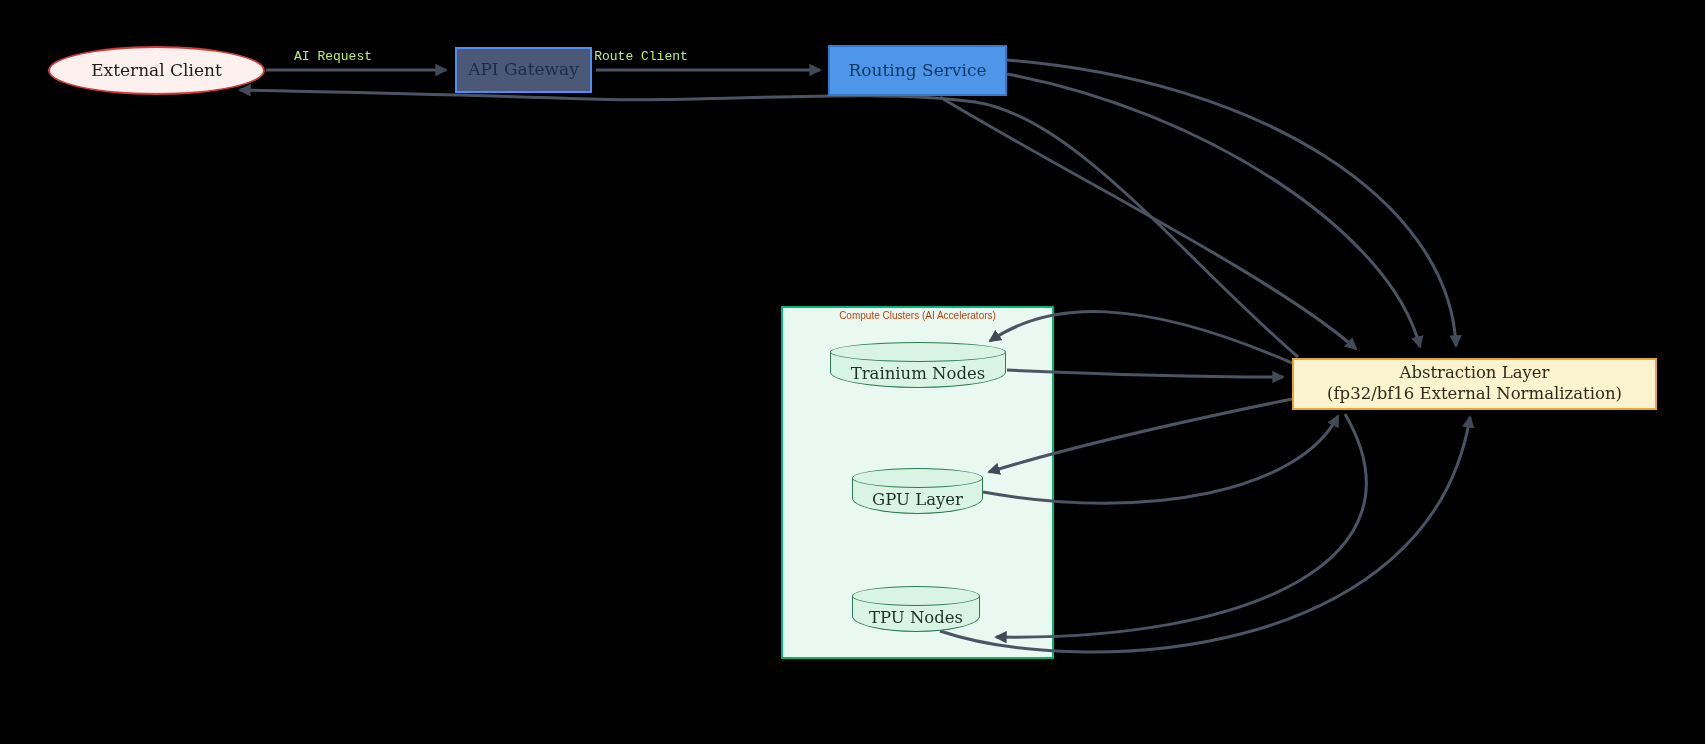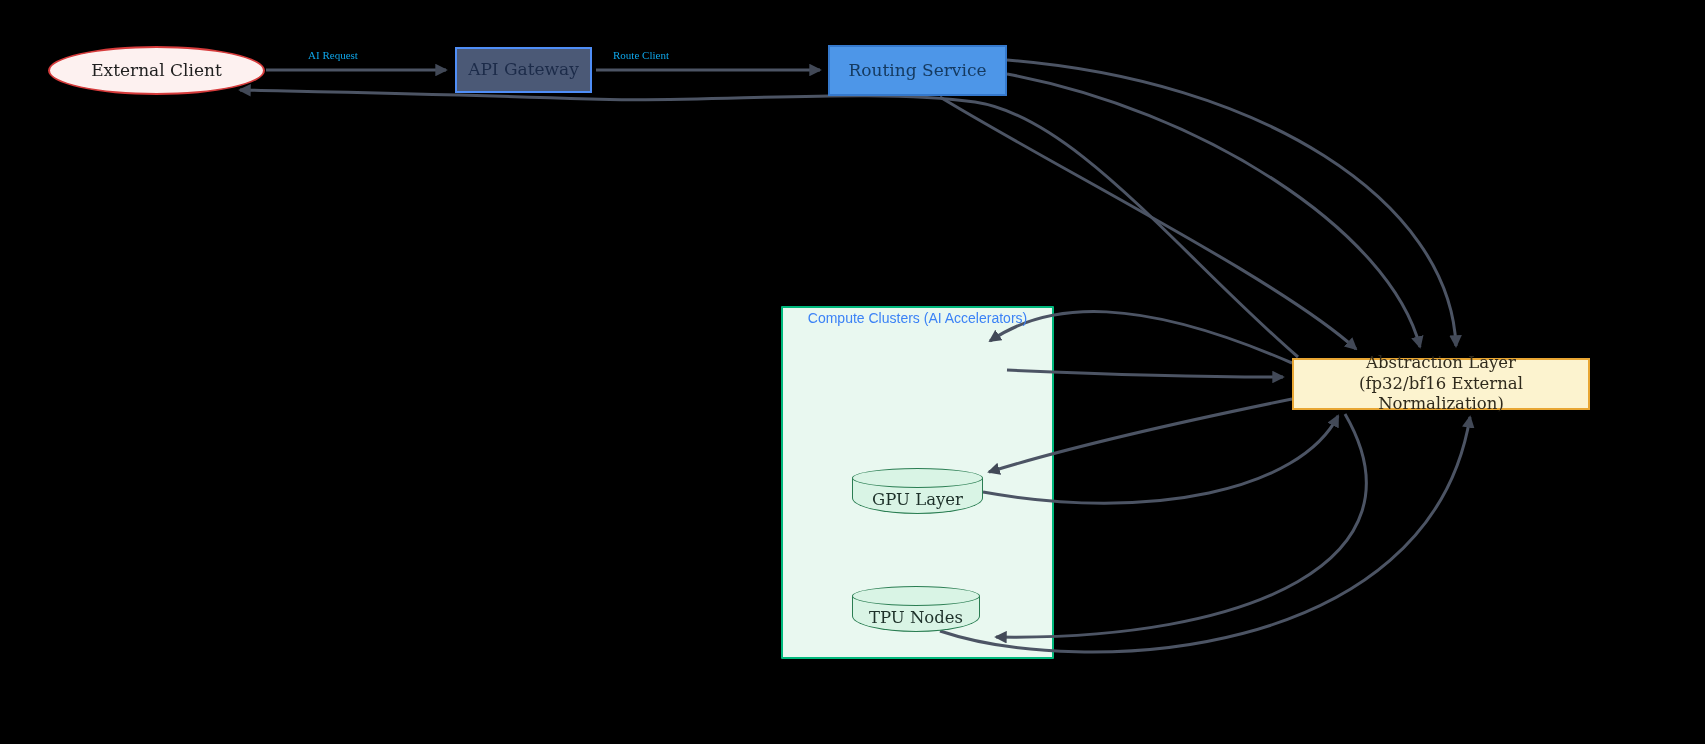--- a/index.html
+++ b/index.html
@@ -7,59 +7,59 @@
     position:relative;width:1705px;height:744px;background:#000;overflow:hidden;
     font-family:"DejaVu Serif", serif;
   }
   .layer-svg{position:absolute;left:0;top:0;z-index:2;pointer-events:none;}
   .cluster{
     position:absolute;left:781px;top:306px;width:273px;height:353px;
     background:#e9f8f0;border:2px solid #00b87c;border-radius:1px;z-index:1;box-sizing:border-box;
   }
   .cluster-title{
     position:absolute;left:781px;top:310px;width:273px;text-align:center;
-    font-family:"Liberation Sans", sans-serif;font-size:14px;color:#3b82f6;z-index:3;
+    font-family:"Liberation Sans", sans-serif;font-size:10px;color:#c2410c;z-index:3;
   }
   .node{
     position:absolute;display:flex;align-items:center;justify-content:center;
     box-sizing:border-box;z-index:3;text-align:center;line-height:1.25;
   }
   .ellipse{
     left:48px;top:46px;width:217px;height:49px;border-radius:50%;
     background:#fdf1f0;border:2px solid #d63b3b;color:#1f1f1f;font-size:17px;
   }
   .gateway{
     left:455px;top:47px;width:137px;height:46px;
     background:#4b5976;border:2px solid #4f8ef7;color:#1c2b49;font-size:17px;
   }
   .routing{
     left:828px;top:45px;width:179px;height:51px;
     background:#4d96e8;border:2px solid #3579cd;color:#153a60;font-size:17px;
   }
   .abstraction{
-    left:1292px;top:358px;width:298px;height:52px;
+    left:1292px;top:358px;width:365px;height:52px;
     background:#fcf3cf;border:2px solid #e8a633;color:#2f2a1c;font-size:16.5px;
     flex-direction:column;
   }
   .cyl{
     position:absolute;background:#d9f4e5;border:1.4px solid #2a7d52;border-top:none;
     border-radius:0 0 50% 50% / 0 0 16px 16px;z-index:3;box-sizing:border-box;
     display:flex;align-items:center;justify-content:center;
     color:#1d3029;font-size:16.5px;padding-top:8px;
   }
   .cyl::before{
     content:'';position:absolute;top:-10px;left:-1.4px;right:-1.4px;height:20px;
     background:#d9f4e5;border:1.4px solid #2a7d52;border-radius:50%;box-sizing:border-box;
   }
   .cyl-trainium{left:830px;top:352px;width:176px;height:36px;}
   .cyl-gpu{left:852px;top:478px;width:131px;height:36px;}
   .cyl-tpu{left:852px;top:596px;width:128px;height:36px;}
   .edge-label{
-    position:absolute;z-index:4;font-family:Liberation Serif, serif;
-    font-size:11px;color:#0ea5e9;text-align:center;
+    position:absolute;z-index:4;font-family:Liberation Mono, monospace;
+    font-size:13px;color:#bef264;text-align:center;
   }
   .lbl-ai{left:283px;top:49px;width:100px;}
   .lbl-route{left:586px;top:49px;width:110px;}
 </style>
 </head>
 <body>
 
 <div class="canvas">
 
   <div class="cluster"></div>
@@ -92,20 +92,23 @@
   </div>
 
   <div class="node routing">
     <span>Routing Service</span>
   </div>
 
   <div class="node gateway">
     <span>API Gateway</span>
   </div>
 
+  <div class="cyl cyl-trainium">
+    <span>Trainium Nodes</span>
+  </div>
 
   <div class="cyl cyl-gpu">
     <span>GPU Layer</span>
   </div>
 
   <div class="cyl cyl-tpu">
     <span>TPU Nodes</span>
   </div>
 
   <div class="node abstraction">

